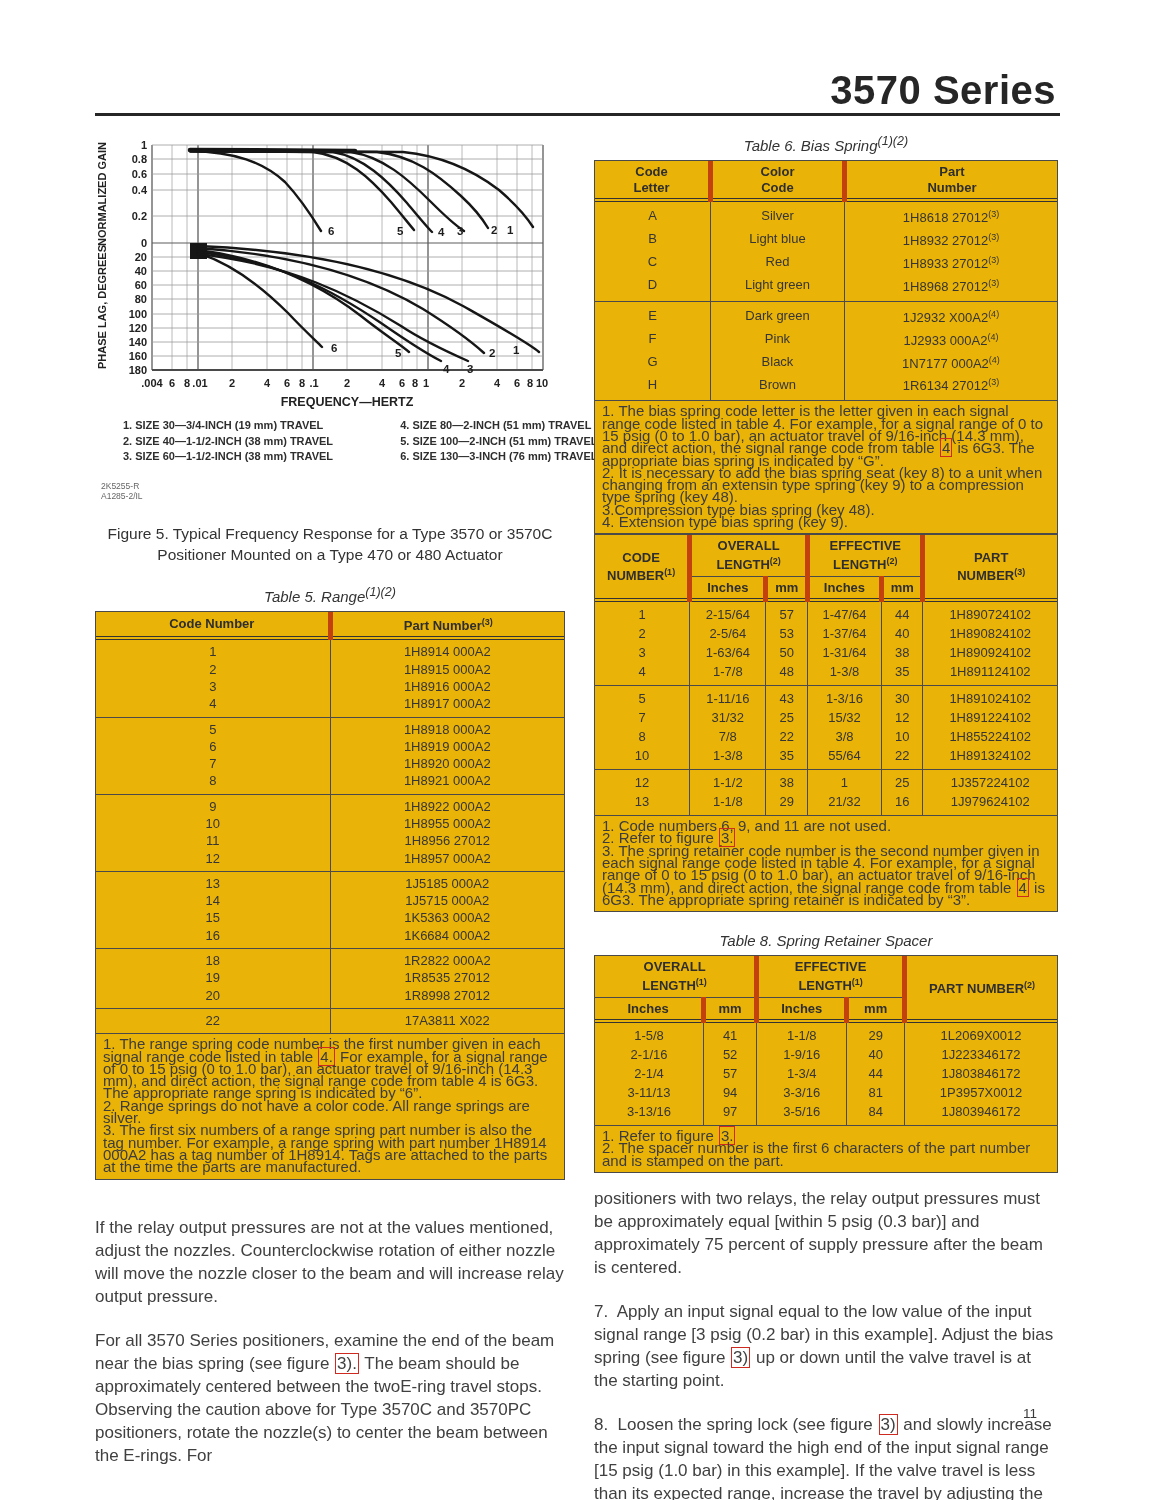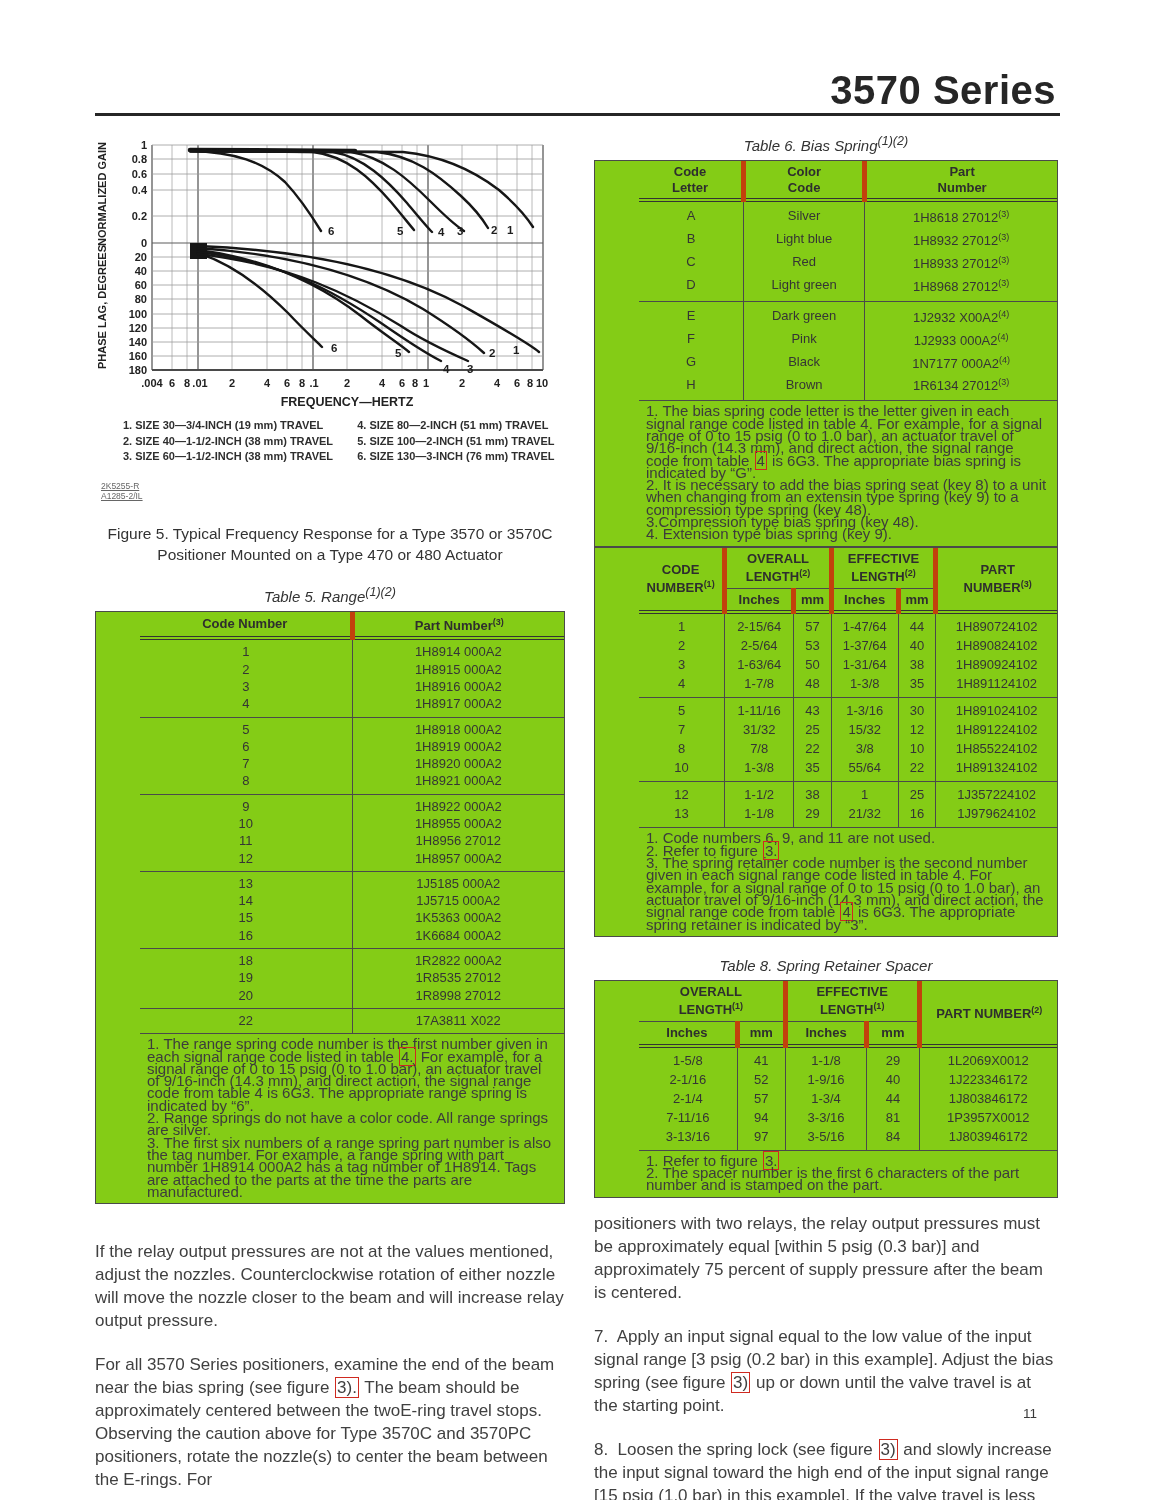--- a/index.html
+++ b/index.html
@@ -6,29 +6,29 @@
   body{width:1159px;height:1500px;position:relative;font-family:"Liberation Sans",sans-serif;color:#3a3a3a;}
   .sheet{position:absolute;inset:0;background:#ffffff;}
   
   .hdr-title{position:absolute;top:68px;left:95px;width:961px;text-align:right;font-size:40px;font-weight:bold;color:#262626;letter-spacing:.5px;}
   .hdr-rule{position:absolute;top:113px;left:95px;width:965px;height:3px;background:#262626;}
   
   .leftcol{position:absolute;left:95px;top:130px;width:470px;}
   .rightcol{position:absolute;left:594px;top:134px;width:464px;}
   
   svg text{font-family:"Liberation Sans",sans-serif;}
-  .legend{display:grid;grid-template-columns:53% 47%;margin:2px 0 16px 28px;}
+  .legend{display:grid;grid-template-columns:53% 47%;margin:2px 0 16px 28px;gap:43px;}
   .legend div{font-size:11px;font-weight:bold;line-height:15.5px;white-space:nowrap;color:#2e2e2e;}
   .refcodes{margin:10px 0 0 6px;}
-  .refcodes div{font-size:8.5px;line-height:10px;color:#666;text-decoration:underline;}
+  .refcodes div{font-size:8.5px;line-height:10px;color:#666;}
   .figcaption{margin:22px 10px 0 10px;text-align:center;font-size:15.5px;line-height:21px;color:#333;}
   
   .tabletitle{margin:20px 0 6px 0;text-align:center;font-style:italic;font-size:15px;color:#333;}
   .rightcol .tabletitle:first-child{margin-top:0;}
-  .tablebox{border:1.3px solid #4a4a4a;background:#84cc16;padding-left:44px;}
+  .tablebox{border:1.3px solid #4a4a4a;background:#eab308;}
   table.doc{width:100%;border-collapse:collapse;table-layout:fixed;}
   table.doc th{font-size:13px;font-weight:bold;color:#2e2e2e;text-align:center;padding:3px 2px;line-height:15.5px;}
   table.doc td{font-size:13px;color:#353535;text-align:center;padding:0 2px;}
   table.doc sup{font-size:9px;}
   .hb{border-bottom:4px double #333;}
   .hs{border-bottom:1px solid #4a4a4a;}
   .bl{border-left:5px solid #c2410c;}
   table.doc td:not(:first-child){border-left:1px solid #4a4a4a;}
   table.doc tbody{border-top:1px solid #4a4a4a;}
   table.doc tbody tr:first-child td{padding-top:3px;}
@@ -546,21 +546,21 @@
               <td>1J223346172</td>
             </tr>
             <tr>
               <td>2-1/4</td>
               <td>57</td>
               <td>1-3/4</td>
               <td>44</td>
               <td>1J803846172</td>
             </tr>
             <tr>
-              <td>7-11/16</td>
+              <td>3-11/13</td>
               <td>94</td>
               <td>3-3/16</td>
               <td>81</td>
               <td>1P3957X0012</td>
             </tr>
             <tr>
               <td>3-13/16</td>
               <td>97</td>
               <td>3-5/16</td>
               <td>84</td>

